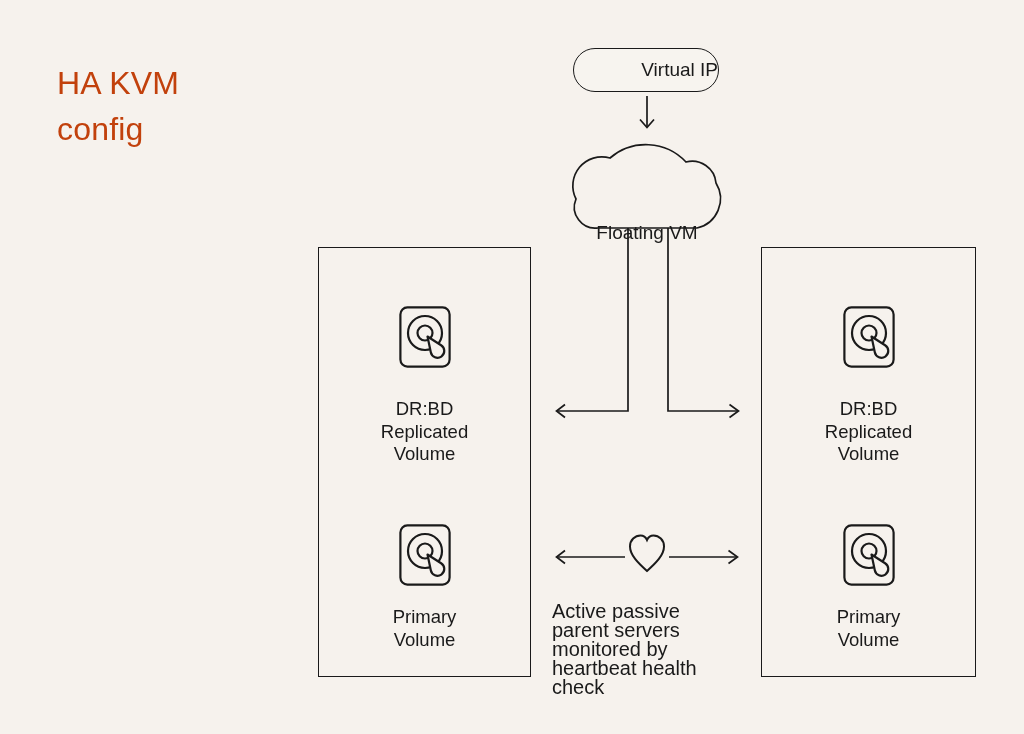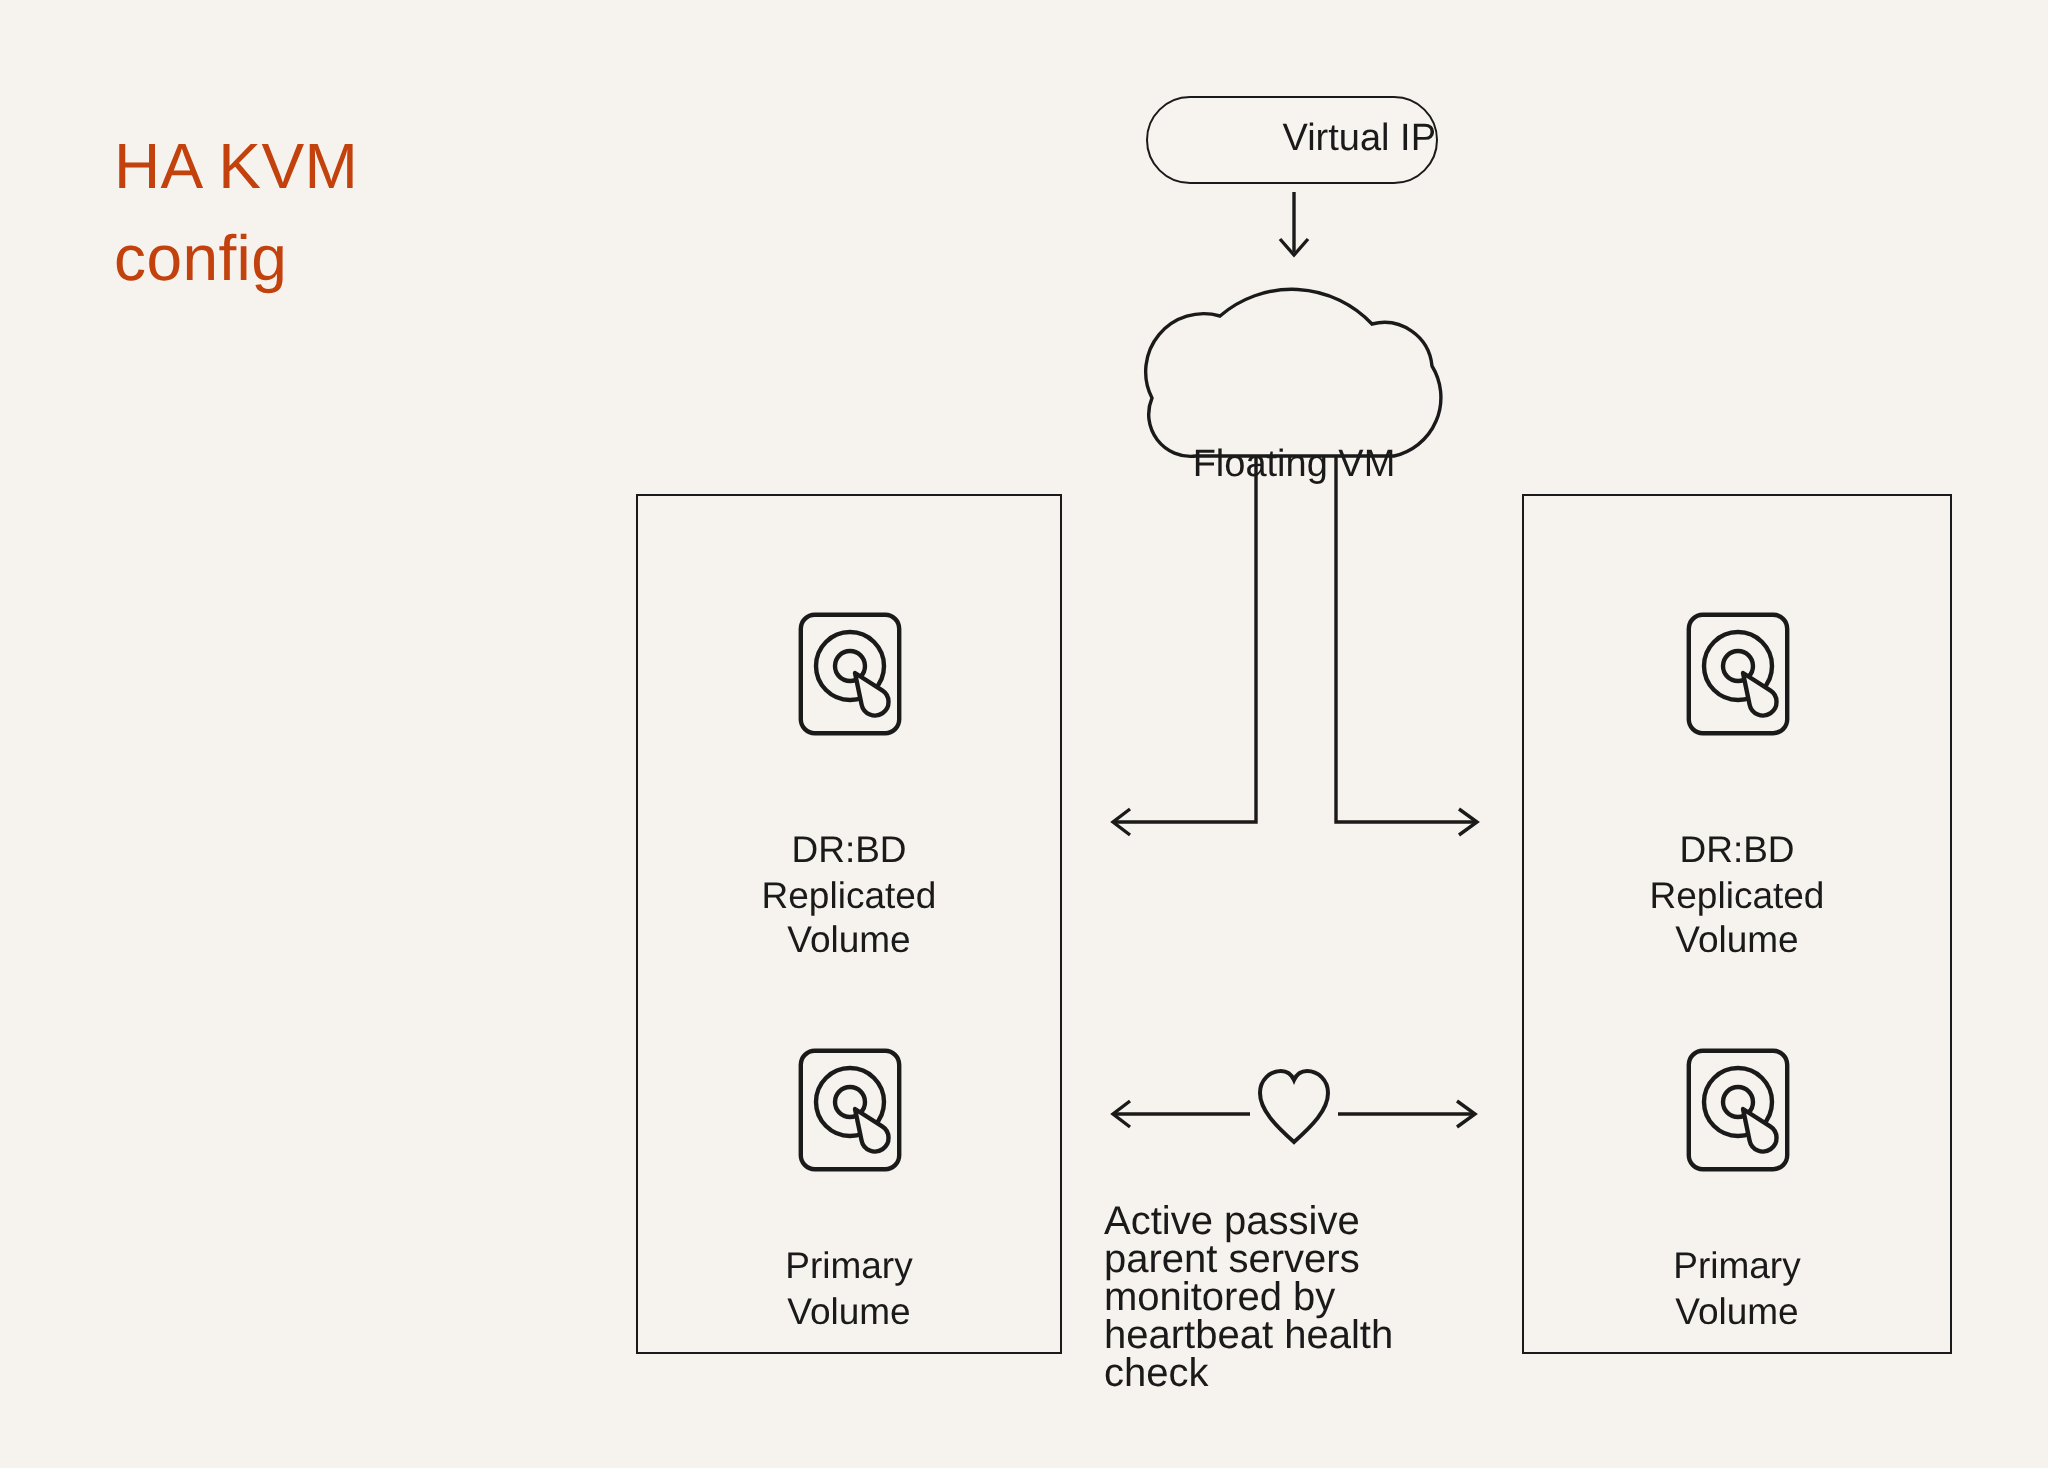--- a/index.html
+++ b/index.html
@@ -31,21 +31,21 @@
   .server-box{
     position:absolute;top:247px;height:430px;
     border:1.6px solid #1a1a1a;box-sizing:border-box;
   }
   .server-box.left{left:318px;width:213px;}
   .server-box.right{left:761px;width:215px;}
   .disk{position:absolute;left:0;right:0;margin:0 auto;display:block;}
   .disk.row1{top:58px;}
   .disk.row2{top:276px;}
   .vol-label{
-    position:absolute;left:0;right:0;margin:16px auto;width:120px;
+    position:absolute;left:0;right:0;margin:0 auto;width:120px;
     text-align:center;font-size:18.5px;line-height:22.5px;
   }
   .vol-label.row1{top:150px;}
   .vol-label.row2{top:358px;}
   .caption{
     position:absolute;left:552px;top:602px;width:190px;
     text-align:left;font-size:20px;line-height:19px;
   }
 </style>
 </head>

